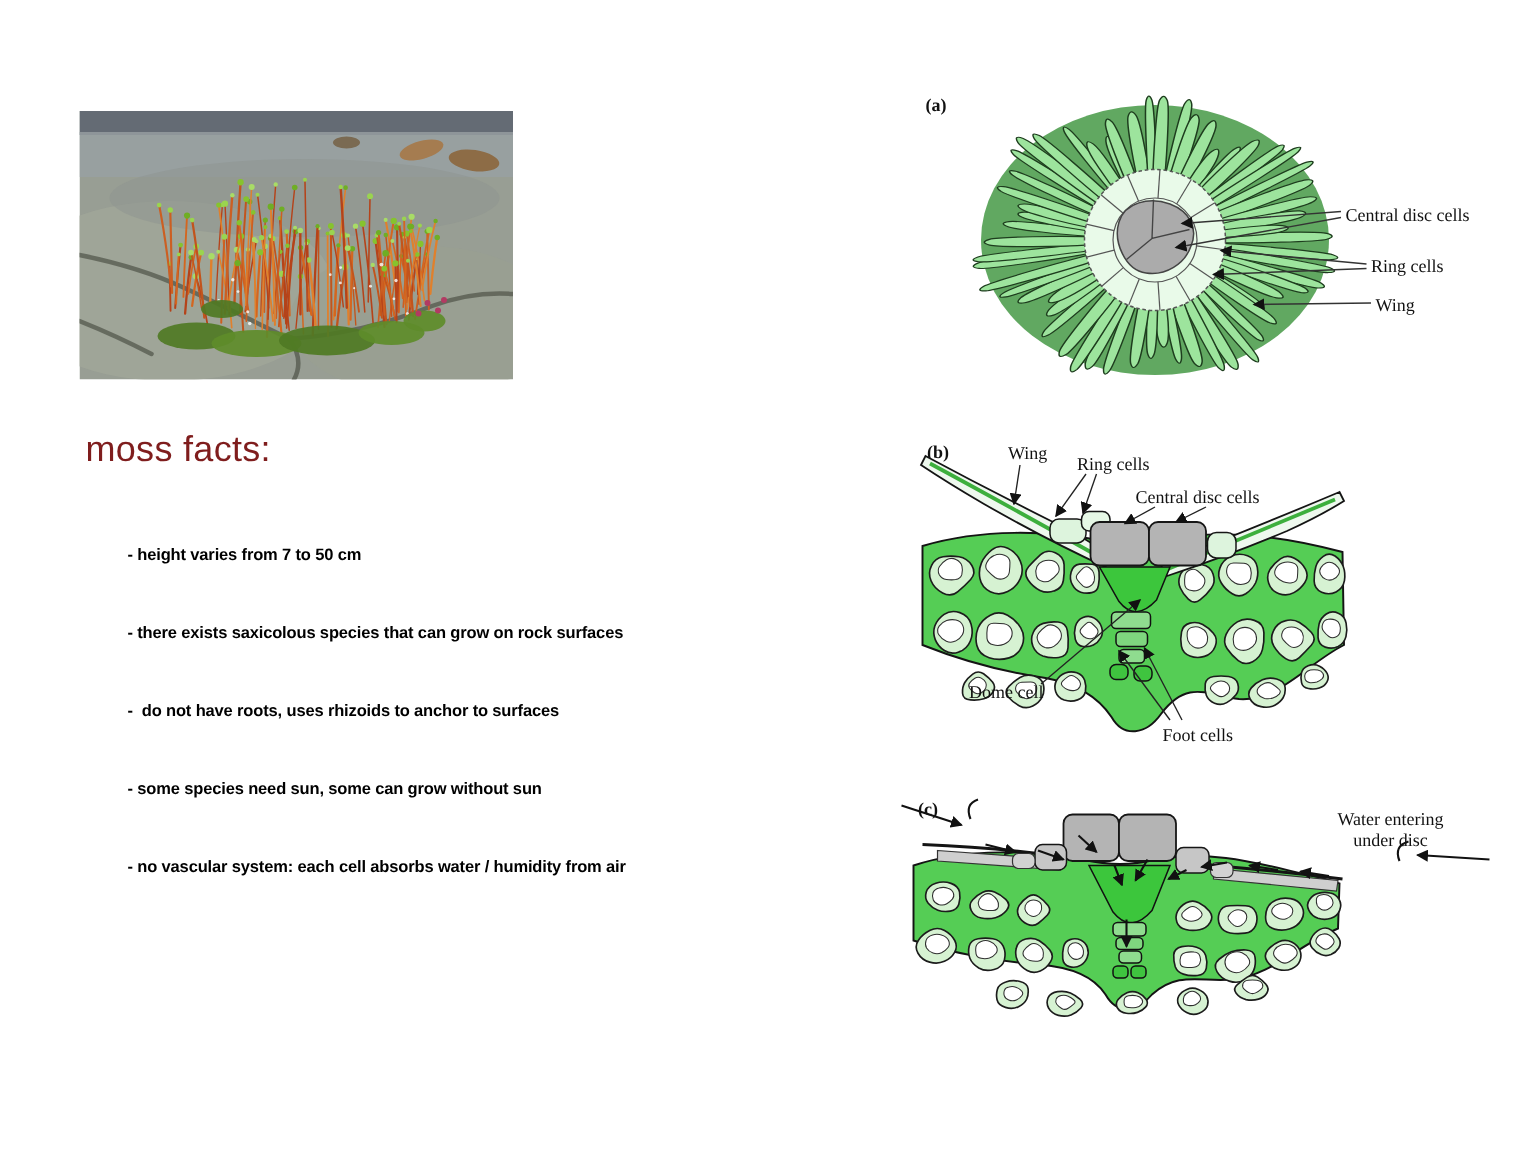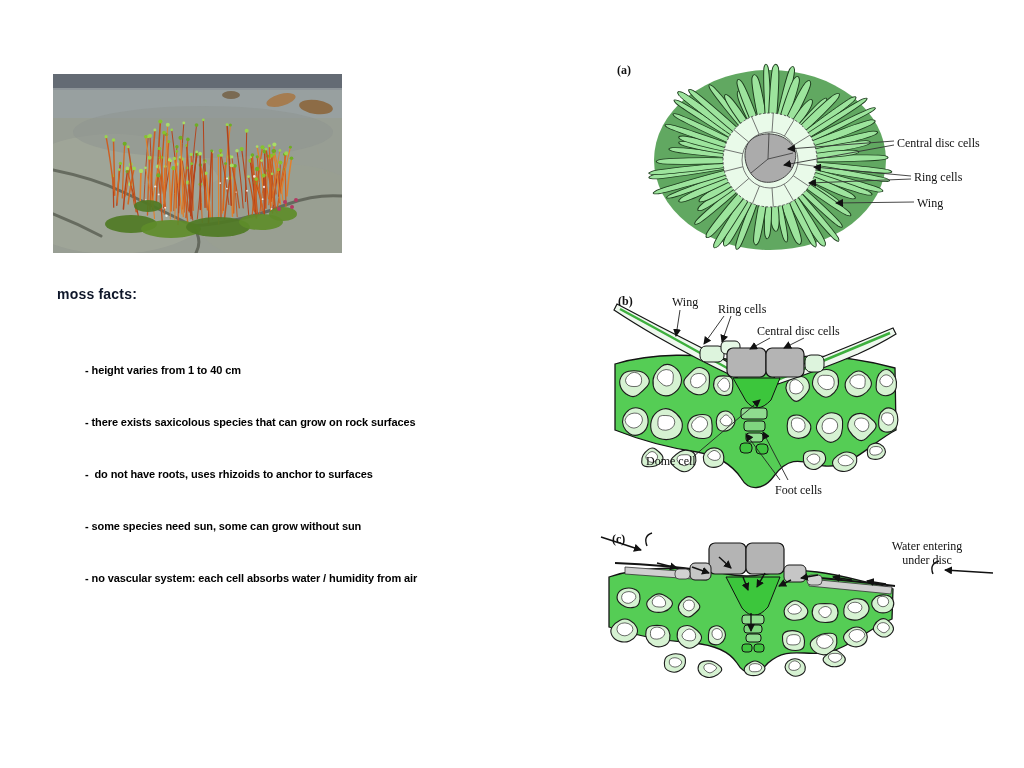--- a/index.html
+++ b/index.html
@@ -3,21 +3,21 @@
 <meta charset="utf-8">
 <style>
   html,body{margin:0;padding:0;background:#fff}
   body{width:1024px;height:768px;position:relative;overflow:hidden;
        font-family:"Liberation Sans",sans-serif;color:#000}
   .slide{position:absolute;inset:0;background:#fff}
 
   .photo{position:absolute;left:53px;top:74px;width:289px;height:179px;margin:0}
 
   .heading{position:absolute;left:57px;top:286px;margin:0;
-           font-size:14px;font-weight:700;letter-spacing:.2px;color:#0f172a}
+           font-size:24px;font-weight:400;letter-spacing:.2px;color:#7f1d1d}
 
   .facts{position:absolute;left:85px;top:332px;font-size:11px;font-weight:700;
          letter-spacing:-.1px;white-space:pre;color:#000}
   .fact{height:28px;line-height:28px}
 
   .diag{position:absolute}
   #diagA{left:600px;top:40px}
   #diagB{left:600px;top:280px}
   #diagC{left:595px;top:523px}
   .diag text{font-family:"Liberation Serif",serif;font-size:12px;fill:#111}
@@ -290,21 +290,21 @@
           <circle cx="239" cy="133" r="2" fill="#b23a62"></circle>
           <circle cx="226" cy="135" r="2" fill="#b23a62"></circle>
           <circle cx="243" cy="126" r="2" fill="#b23a62"></circle>
         </g>
     </svg>
   </figure>
 
   <h1 class="heading">moss facts:</h1>
 
   <div class="facts">
-    <div class="fact">- height varies from 1 to 40 cm</div>
+    <div class="fact">- height varies from 7 to 50 cm</div>
     <div class="fact">- there exists saxicolous species that can grow on rock surfaces</div>
     <div class="fact">-  do not have roots, uses rhizoids to anchor to surfaces</div>
     <div class="fact">- some species need sun, some can grow without sun</div>
     <div class="fact">- no vascular system: each cell absorbs water / humidity from air</div>
     
     
   </div>
 
   <svg id="diagA" class="diag" width="410" height="230" viewBox="0 0 410 230">
     <defs>

